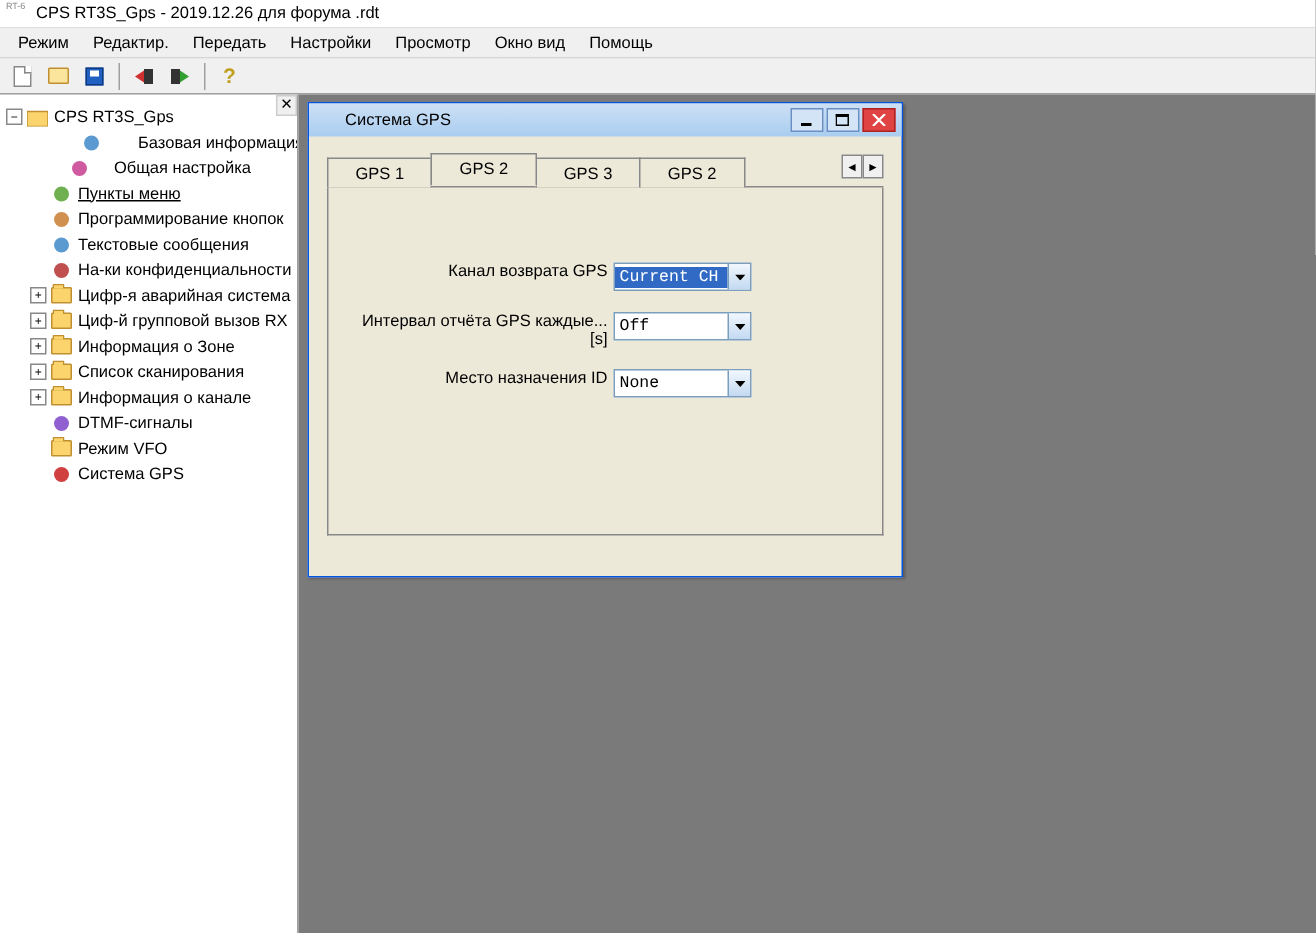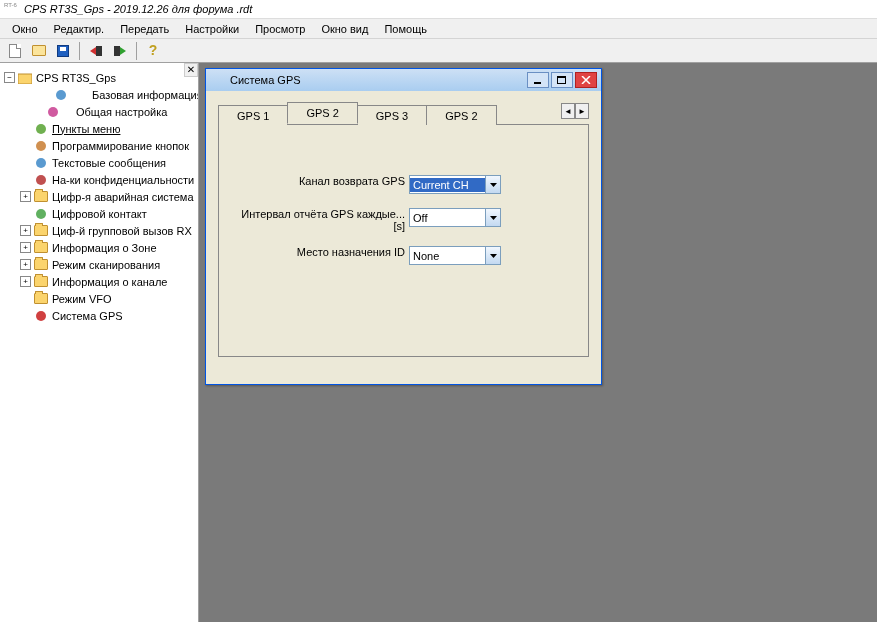--- a/index.html
+++ b/index.html
@@ -1,21 +1,21 @@
 <!DOCTYPE html>
 <html><head>
 <meta charset="utf-8">
 <style>
   * { box-sizing: border-box; margin: 0; padding: 0; font-family: Tahoma, Arial, sans-serif; font-size: 11px; }
   body { background: #fff; width: 877px; height: 622px; overflow: hidden; position: relative; }
   
   .titlebar { height: 19px; background: #fff; display: flex; align-items: center; padding: 2px 4px; border-bottom: 1px solid #ddd; }
   .titlebar .logo { width: 16px; height: 14px; margin-right: 4px; position: relative; }
   .titlebar .logo::before { content: "RT-6"; font-size: 6px; color: #888; position: absolute; }
-  .titlebar .title { color: #000; font-style: italic; }
+  .titlebar .title { color: #000; }
   
   .menubar { height: 20px; background: #f0f0f0; border-bottom: 1px solid #d4d4d4; display: flex; align-items: center; padding: 0 4px; }
   .menubar .menu-item { padding: 2px 8px; cursor: pointer; }
   
   .toolbar { height: 24px; background: #f0f0f0; border-bottom: 1px solid #a0a0a0; display: flex; align-items: center; padding: 0 4px; gap: 2px; }
   .toolbar .tb-btn { width: 22px; height: 20px; display: flex; align-items: center; justify-content: center; cursor: pointer; border: 1px solid transparent; }
   .toolbar .sep { width: 1px; height: 18px; background: #a0a0a0; margin: 0 3px; }
   
   .work { display: flex; height: calc(100% - 63px); }
   
@@ -44,21 +44,21 @@
   .tab.active { background: #ece9d8; top: 0; height: 22px; z-index: 2; border-bottom: 1px solid #ece9d8; }
   .tab-scroll { position: absolute; right: 0; top: 0; display: flex; }
   .tab-scroll button { width: 14px; height: 16px; font-size: 8px; border: 1px solid #888; background: #f0f0f0; cursor: pointer; }
   
   .tab-content { border: 1px solid #888; border-top: none; padding: 50px 20px 30px 20px; height: 232px; background: #ece9d8; }
   
   .form-row { display: flex; align-items: flex-start; margin-bottom: 14px; }
   .form-label { width: 170px; text-align: right; padding-right: 4px; }
   .combo { width: 92px; height: 19px; border: 1px solid #7b9ebd; background: #fff; display: flex; align-items: center; }
   .combo.selected .combo-text { background: #316ac5; color: #fff; }
-  .combo-text { flex: 1; padding: 1px 3px; }
+  .combo-text { flex: 1; padding: 1px 3px; font-family: Liberation Mono, monospace; }
   .combo-arrow { width: 15px; height: 17px; background: linear-gradient(#f1f7fe, #c3d9f1); border-left: 1px solid #7b9ebd; display: flex; align-items: center; justify-content: center; }
   .combo-arrow svg { width: 7px; height: 4px; }
   
   
   .ic-doc { width: 12px; height: 14px; border: 1px solid #888; background: #fff; position: relative; }
   .ic-doc::after { content: ""; position: absolute; top: -1px; right: -1px; width: 4px; height: 4px; border-left: 1px solid #888; border-bottom: 1px solid #888; background: #fff; }
   .ic-open { width: 14px; height: 11px; border: 1px solid #c09030; background: #fbe49b; border-radius: 1px; }
   .ic-save { width: 12px; height: 12px; background: #2060c0; border: 1px solid #103a80; position: relative; }
   .ic-save::after { content: ""; position: absolute; top: 1px; left: 2px; width: 6px; height: 4px; background: #fff; }
   .ic-read { display: flex; align-items: center; }
@@ -73,21 +73,21 @@
 </style>
 </head>
 <body>
 
 <div class="titlebar">
   <div class="logo"></div>
   <span class="title">CPS RT3S_Gps - 2019.12.26 для форума .rdt</span>
 </div>
 
 <div class="menubar" id="menubar">
-    <div class="menu-item">Окно</div>
+    <div class="menu-item">Режим</div>
     <div class="menu-item">Редактир.</div>
     <div class="menu-item">Передать</div>
     <div class="menu-item">Настройки</div>
     <div class="menu-item">Просмотр</div>
     <div class="menu-item">Окно вид</div>
     <div class="menu-item">Помощь</div>
   </div>
 
 <div class="toolbar">
   <div class="tb-btn">
@@ -174,53 +174,53 @@
           <span class="tree-label">На-ки конфиденциальности</span>
         </div>
         <div class="tree-node" style="padding-left: 18px;">
           <span class="expander">+</span>
           <span class="tree-icon">
             <div class="ic-folder"></div>
           </span>
           <span class="tree-label">Цифр-я аварийная система</span>
         </div>
         <div class="tree-node" style="padding-left: 18px;">
-          <span class="expander none"></span>
-          <span class="tree-icon">
-            <div class="ic-dot" style="background:#60b060"></div>
-          </span>
-          <span class="tree-label">Цифровой контакт</span>
-        </div>
-        <div class="tree-node" style="padding-left: 18px;">
           <span class="expander">+</span>
           <span class="tree-icon">
             <div class="ic-folder"></div>
           </span>
           <span class="tree-label">Циф-й групповой вызов RX</span>
         </div>
         <div class="tree-node" style="padding-left: 18px;">
           <span class="expander">+</span>
           <span class="tree-icon">
             <div class="ic-folder"></div>
           </span>
           <span class="tree-label">Информация о Зоне</span>
         </div>
         <div class="tree-node" style="padding-left: 18px;">
           <span class="expander">+</span>
           <span class="tree-icon">
             <div class="ic-folder"></div>
           </span>
-          <span class="tree-label">Режим сканирования</span>
+          <span class="tree-label">Список сканирования</span>
         </div>
         <div class="tree-node" style="padding-left: 18px;">
           <span class="expander">+</span>
           <span class="tree-icon">
             <div class="ic-folder"></div>
           </span>
           <span class="tree-label">Информация о канале</span>
+        </div>
+        <div class="tree-node" style="padding-left: 18px;">
+          <span class="expander none"></span>
+          <span class="tree-icon">
+            <div class="ic-dot" style="background:#9060d0"></div>
+          </span>
+          <span class="tree-label">DTMF-сигналы</span>
         </div>
         <div class="tree-node" style="padding-left: 18px;">
           <span class="expander none"></span>
           <span class="tree-icon">
             <div class="ic-folder"></div>
           </span>
           <span class="tree-label">Режим VFO</span>
         </div>
         <div class="tree-node" style="padding-left: 18px;">
           <span class="expander none"></span>

